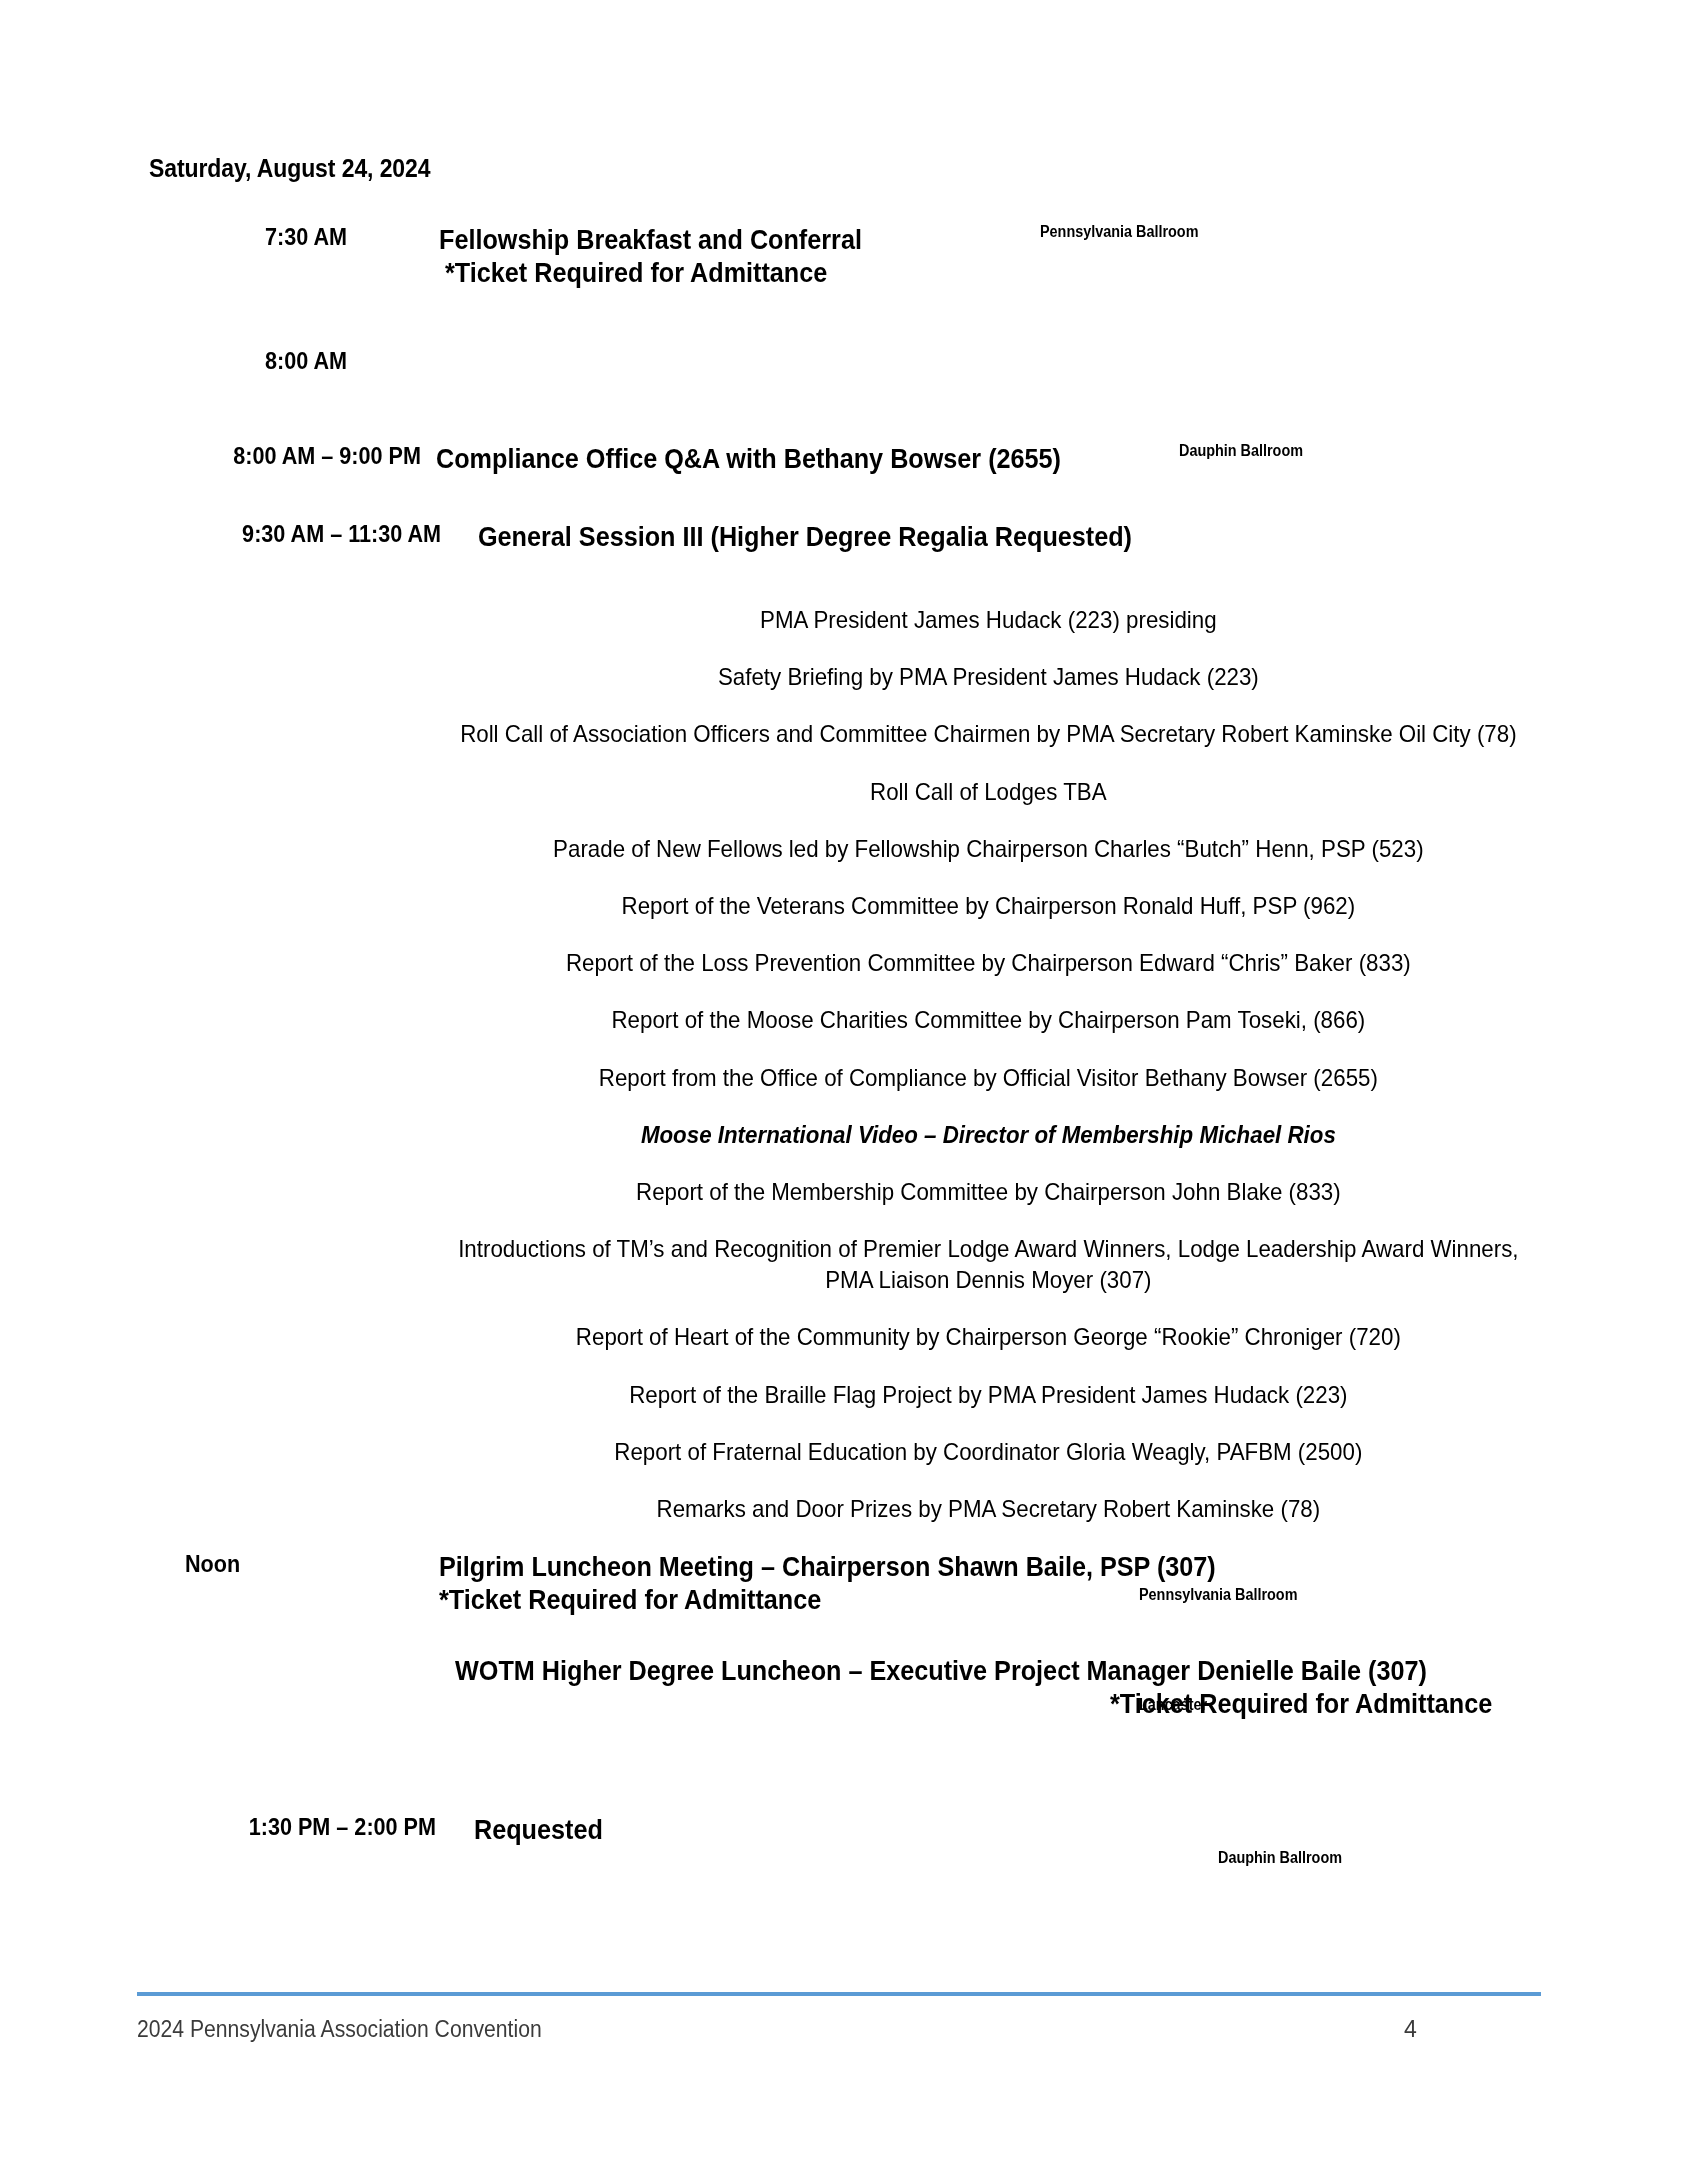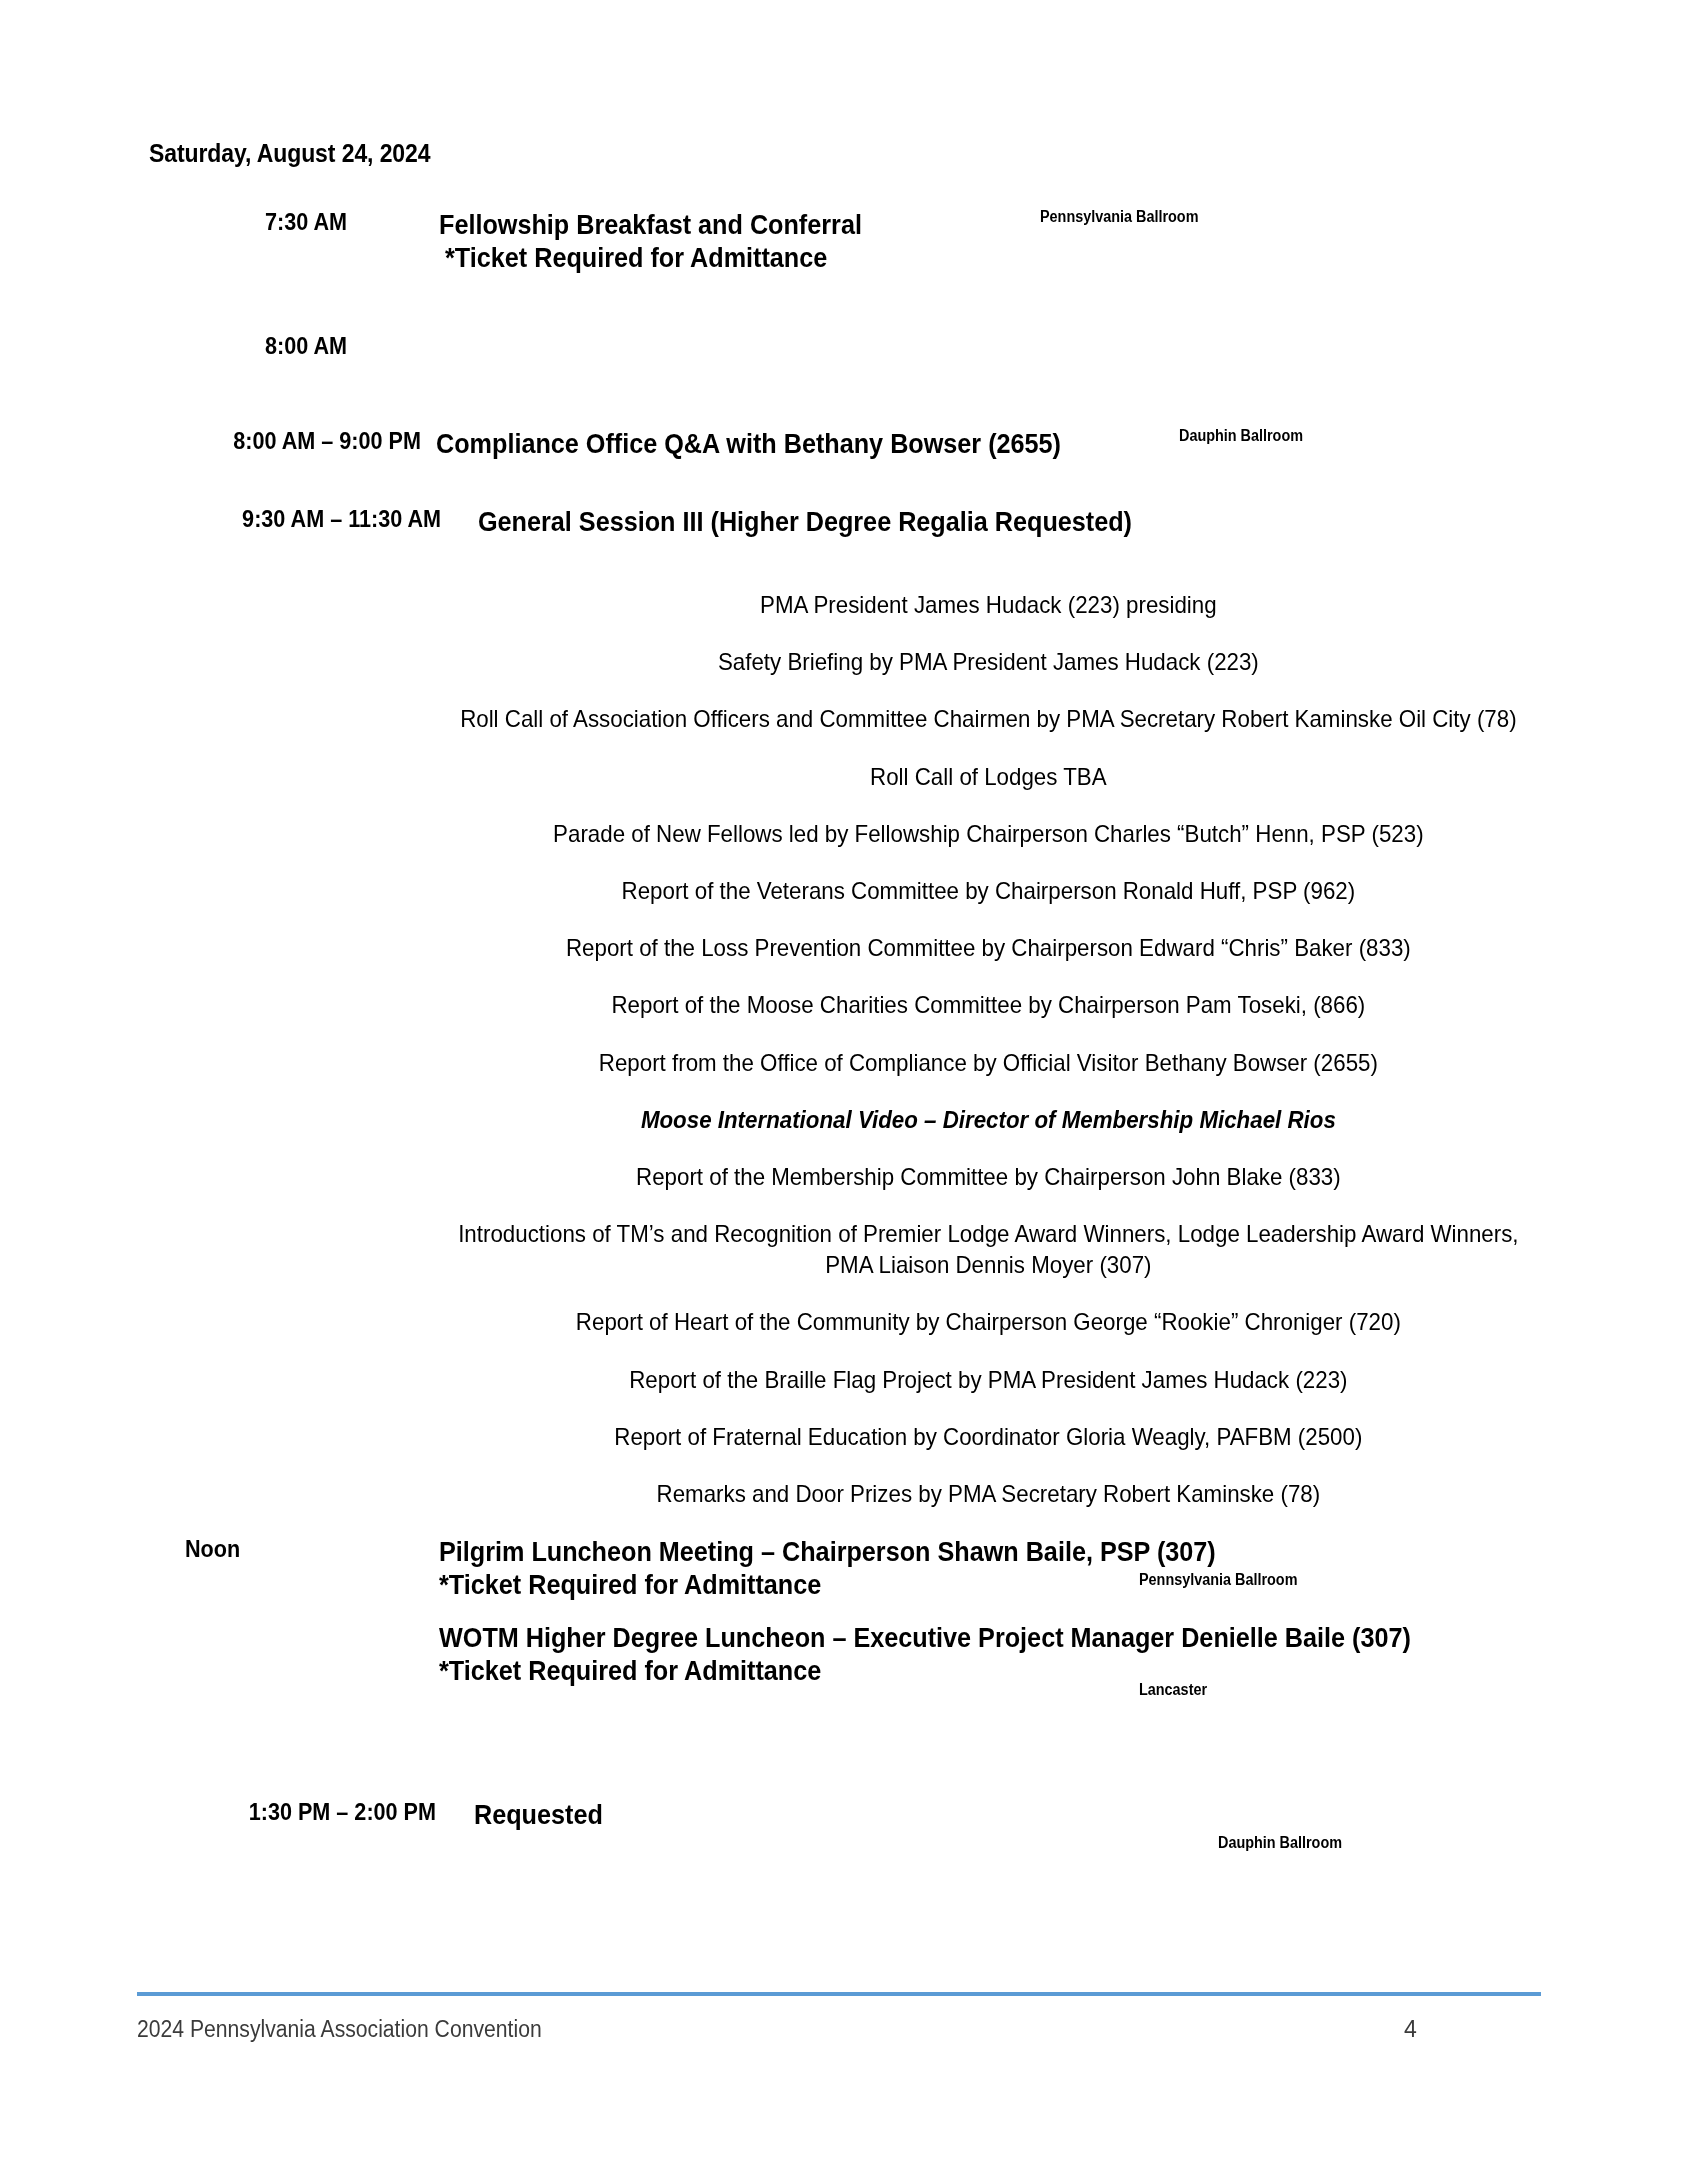--- a/index.html
+++ b/index.html
@@ -14,21 +14,21 @@
     background: #ffffff;
     font-family: "Liberation Sans", "DejaVu Sans", sans-serif;
     color: #000000;
     overflow: hidden;
   }
 
   
   .doc {
     position: absolute;
     left: 149px;
-    top: 139px;
+    top: 154px;
     width: 1386px;
   }
 
   .daytitle {
     font-size: 25px;
     font-weight: bold;
     letter-spacing: -0.1px;
     margin: 0 0 40px 0;
     transform: scaleX(0.92);
     transform-origin: left center;
@@ -200,21 +200,21 @@
     </div>
 
     <div class="row" style="height:168px; margin-top:4px;">
       <div class="time left" style="left:36px; top:0;">Noon</div>
       <div class="content" style="margin-left:290px;">
         <span class="ln bold"><span class="squeeze-b">Pilgrim Luncheon Meeting – Chairperson Shawn Baile, PSP (307)</span></span>
         <span class="ln bold"><span class="squeeze-b">*Ticket Required for Admittance</span></span>
       </div>
       <div class="venue" style="left:990px; top:36px;">Pennsylvania Ballroom</div>
 
-      <div class="content" style="margin-left:290px; margin-top:20px;">
+      <div class="content" style="margin-left:290px; margin-top:38px;text-align:right;">
         <span class="ln bold"><span class="squeeze-b">WOTM Higher Degree Luncheon – Executive Project Manager Denielle Baile (307)</span></span>
         <span class="ln bold"><span class="squeeze-b">*Ticket Required for Admittance</span></span>
       </div>
       <div class="venue" style="left:990px; top:146px;">Lancaster</div>
     </div>
 
     <div class="row" style="height:89px; margin-top:95px;">
       <div class="time wide" style="width:287px;">1:30 PM – 2:00 PM</div>
       <div class="content" style="margin-left:325px;">
         <span class="ln bold"><span class="squeeze-b">Requested</span></span>

